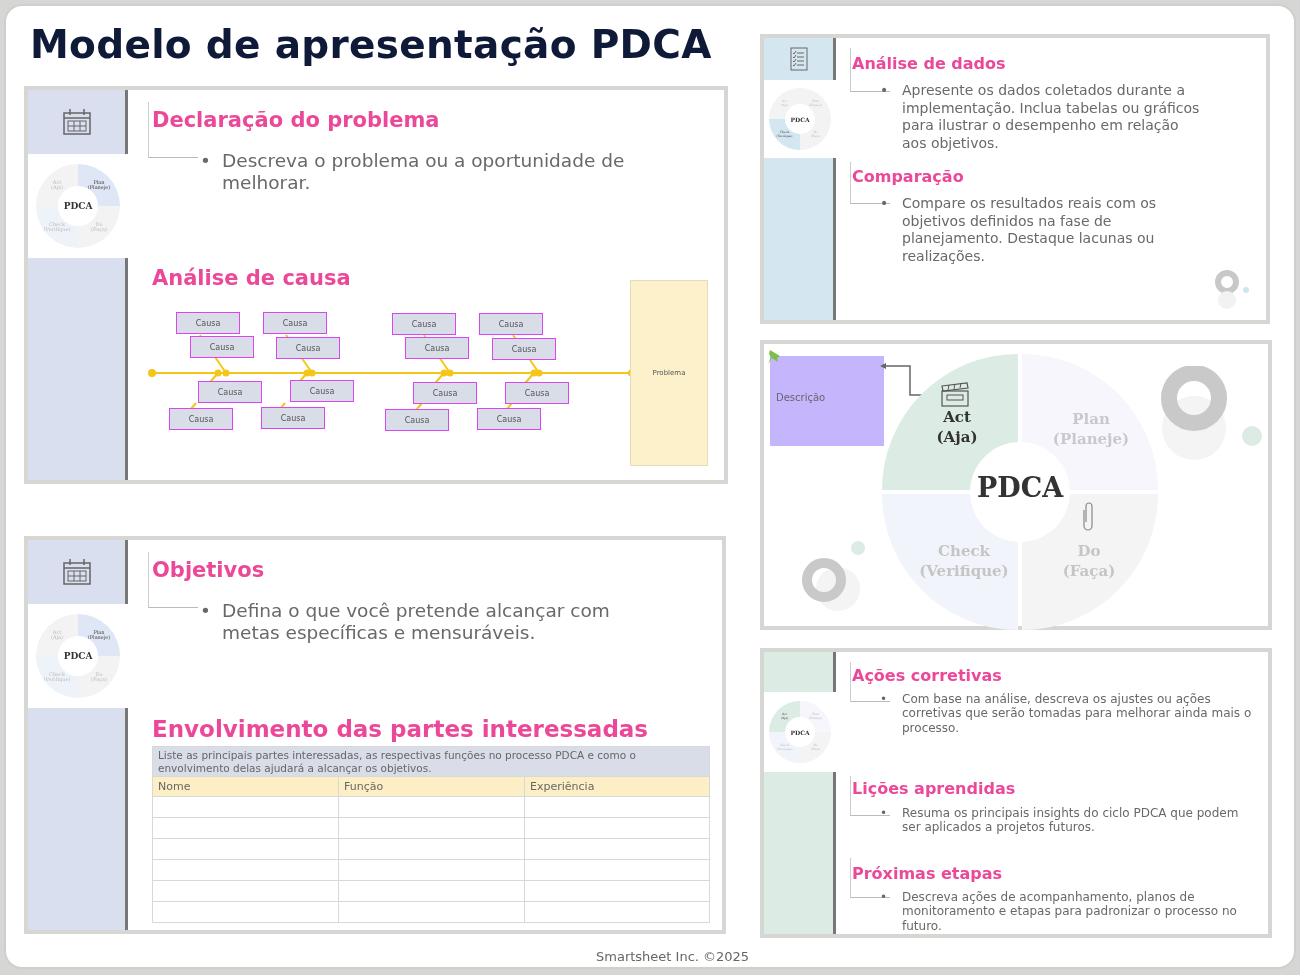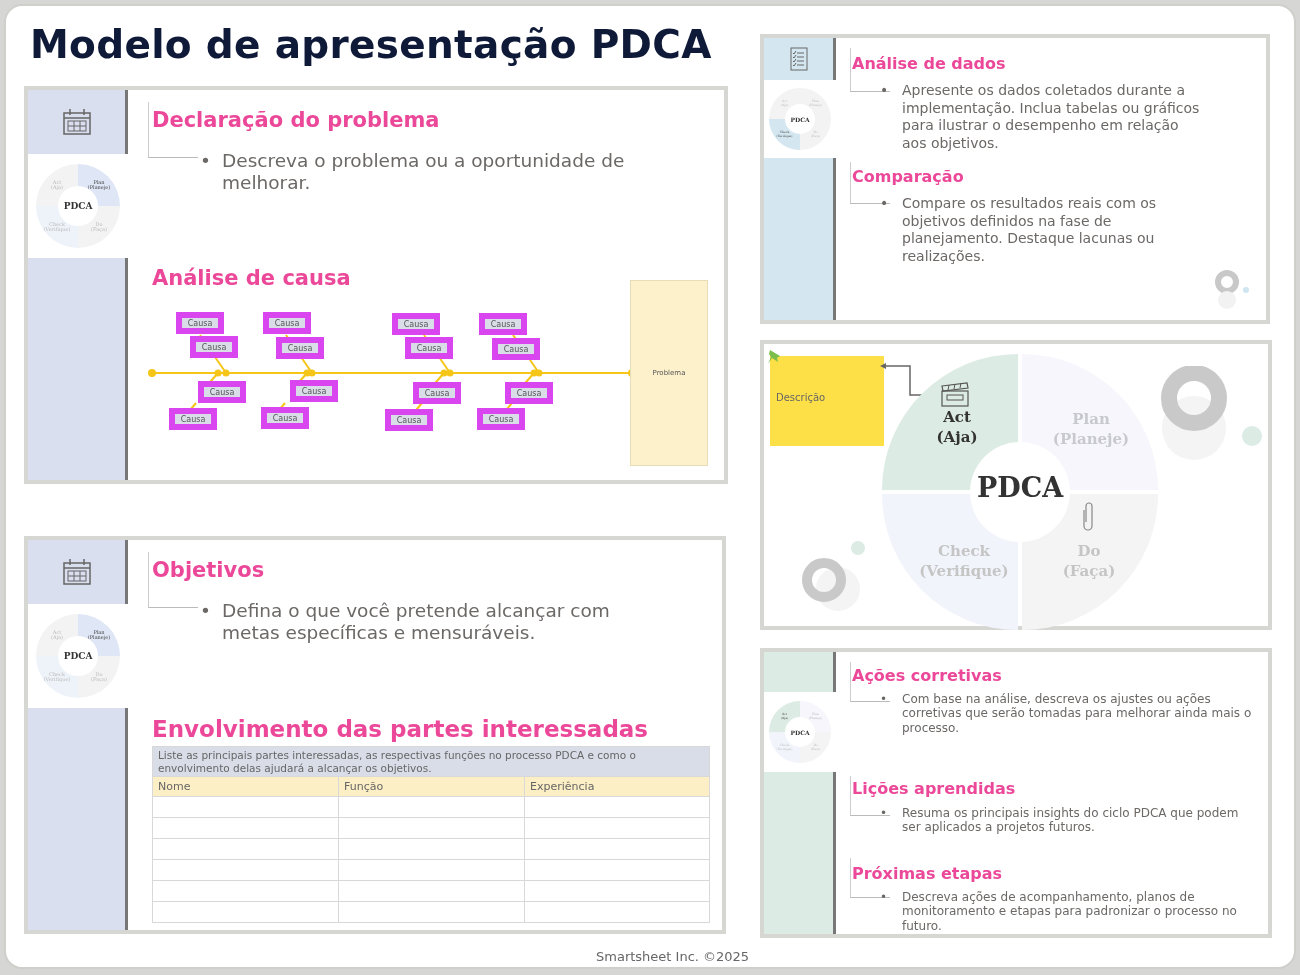--- a/index.html
+++ b/index.html
@@ -40,21 +40,21 @@
   }
 
   
   .mini { position: relative; border-radius: 50%; overflow: hidden; }
   .mini .q { position:absolute; width:50%; height:50%; display:flex; align-items:center; justify-content:center; font-family:"DejaVu Serif", serif; text-align:center; color:#bbb; line-height:1.1; }
   .mini .center { position:absolute; left:50%; top:50%; transform:translate(-50%,-50%); border-radius:50%; background:#fff; display:flex; align-items:center; justify-content:center; font-family:"DejaVu Serif", serif; font-weight:bold; color:#333; }
 
   
   .fish { position:absolute; left:0; top:0; }
   .causa {
-    position:absolute; width:48px; height:22px; background:#d9dde7; border:6px solid #d946ef;
+    position:absolute; width:64px; height:22px; background:#d9dde7; border:1px solid #d946ef;
     font-size:8px; color:#555; display:flex; align-items:center; justify-content:center;
   }
   .problema {
     position:absolute; background:#fdf1cc; border:1px solid #e6dcb8;
     font-size:7px; color:#555; display:flex; align-items:center; justify-content:center;
   }
 
   
   .stake-table { position:absolute; border-collapse: collapse; font-size:11px; color:#666; }
   .stake-table td, .stake-table th { border:1px solid #d8d8d8; }
@@ -277,21 +277,21 @@
     <div class="bullet" style="left:138px; top:157px; width:290px; font-size:14px; line-height:1.25;">Compare os resultados reais com os objetivos definidos na fase de planejamento. Destaque lacunas ou realizações.</div>
 
     <svg width="40" height="50" style="position:absolute; left:450px; top:230px;">
       <circle cx="13" cy="14" r="9" fill="none" stroke="#c8c8c8" stroke-width="6"></circle>
       <circle cx="13" cy="32" r="9" fill="#f2f2f2"></circle>
       <circle cx="32" cy="22" r="3" fill="#cfe5f0"></circle>
     </svg>
   </div>
 
   <div class="card" style="left:754px; top:334px; width:512px; height:290px;">
-    <div style="position:absolute; left:6px; top:12px; width:114px; height:90px; background:#fde047;">
+    <div style="position:absolute; left:6px; top:12px; width:114px; height:90px; background:#c4b5fd;">
       <span style="position:absolute; left:6px; top:36px; font-size:10px; color:#666;">Descrição</span>
     </div>
     <svg width="20" height="20" style="position:absolute; left:2px; top:4px;">
       <path d="M4 2 L14 8 L11 10 L12 14 L6 10 L2 16 L5 9 L3 6 Z" fill="#7bbf4a"></path>
     </svg>
     <svg width="70" height="50" style="position:absolute; left:114px; top:14px;">
       <polyline points="62,37 32,37 32,8 6,8" fill="none" stroke="#666" stroke-width="1.5"></polyline>
       <polygon points="2,8 8,5 8,11" fill="#666"></polygon>
     </svg>
 

